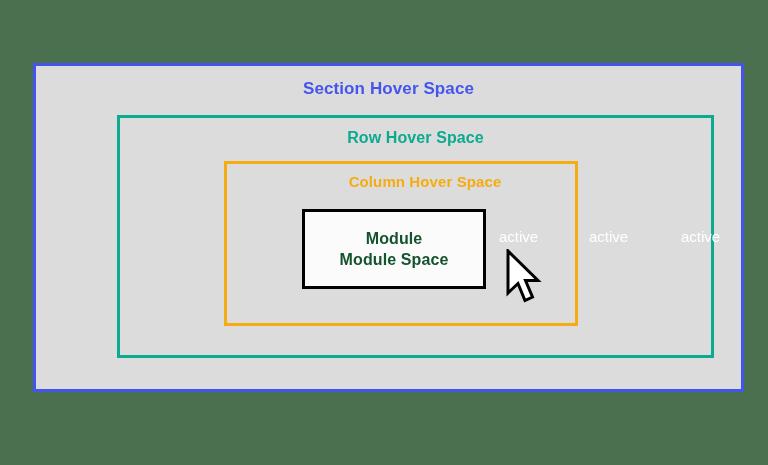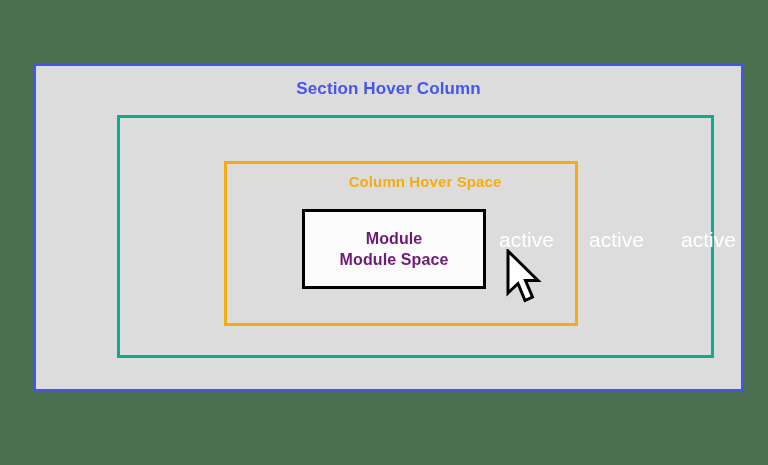--- a/index.html
+++ b/index.html
@@ -67,21 +67,21 @@
     border: 3px solid #000000;
     display: flex;
     align-items: center;
     justify-content: center;
   }
 
   .module-label {
     text-align: center;
     font-size: 16px;
     font-weight: bold;
-    color: #701a75;
+    color: #14532d;
     line-height: 1.32;
     letter-spacing: 0.1px;
   }
   .module-label .ml-line { display: block; }
 
   
   .box-title {
     position: absolute;
     left: 0;
     right: 0;
@@ -103,21 +103,21 @@
   .column-title {
     top: 9px;
     font-size: 15px;
     color: #f5ac13;
     margin-left: 48px;
   }
 
   
   .active-label {
     position: absolute;
-    font-size: 21px;
+    font-size: 15px;
     color: #ffffff;
     white-space: nowrap;
   }
   .active-col  { left: 499px; top: 228px; }
   .active-row  { left: 589px; top: 228px; }
   .active-sec  { left: 681px; top: 228px; }
 
   
   .cursor {
     position: absolute;
@@ -128,24 +128,25 @@
     pointer-events: none;
   }
 </style>
 </head>
 <body>
 
 <div id="stage">
 
   <div class="section-box">
 
-    <div class="box-title section-title">Section Hover Column</div>
+    <div class="box-title section-title">Section Hover Space</div>
 
     <div class="row-box">
 
+      <div class="box-title row-title">Row Hover Space</div>
 
       <div class="column-box">
 
         <div class="box-title column-title">Column Hover Space</div>
 
         <div class="module-box">
           <div class="module-label">
             <span class="ml-line">Module</span>
             <span class="ml-line">Module Space</span>
           </div>

